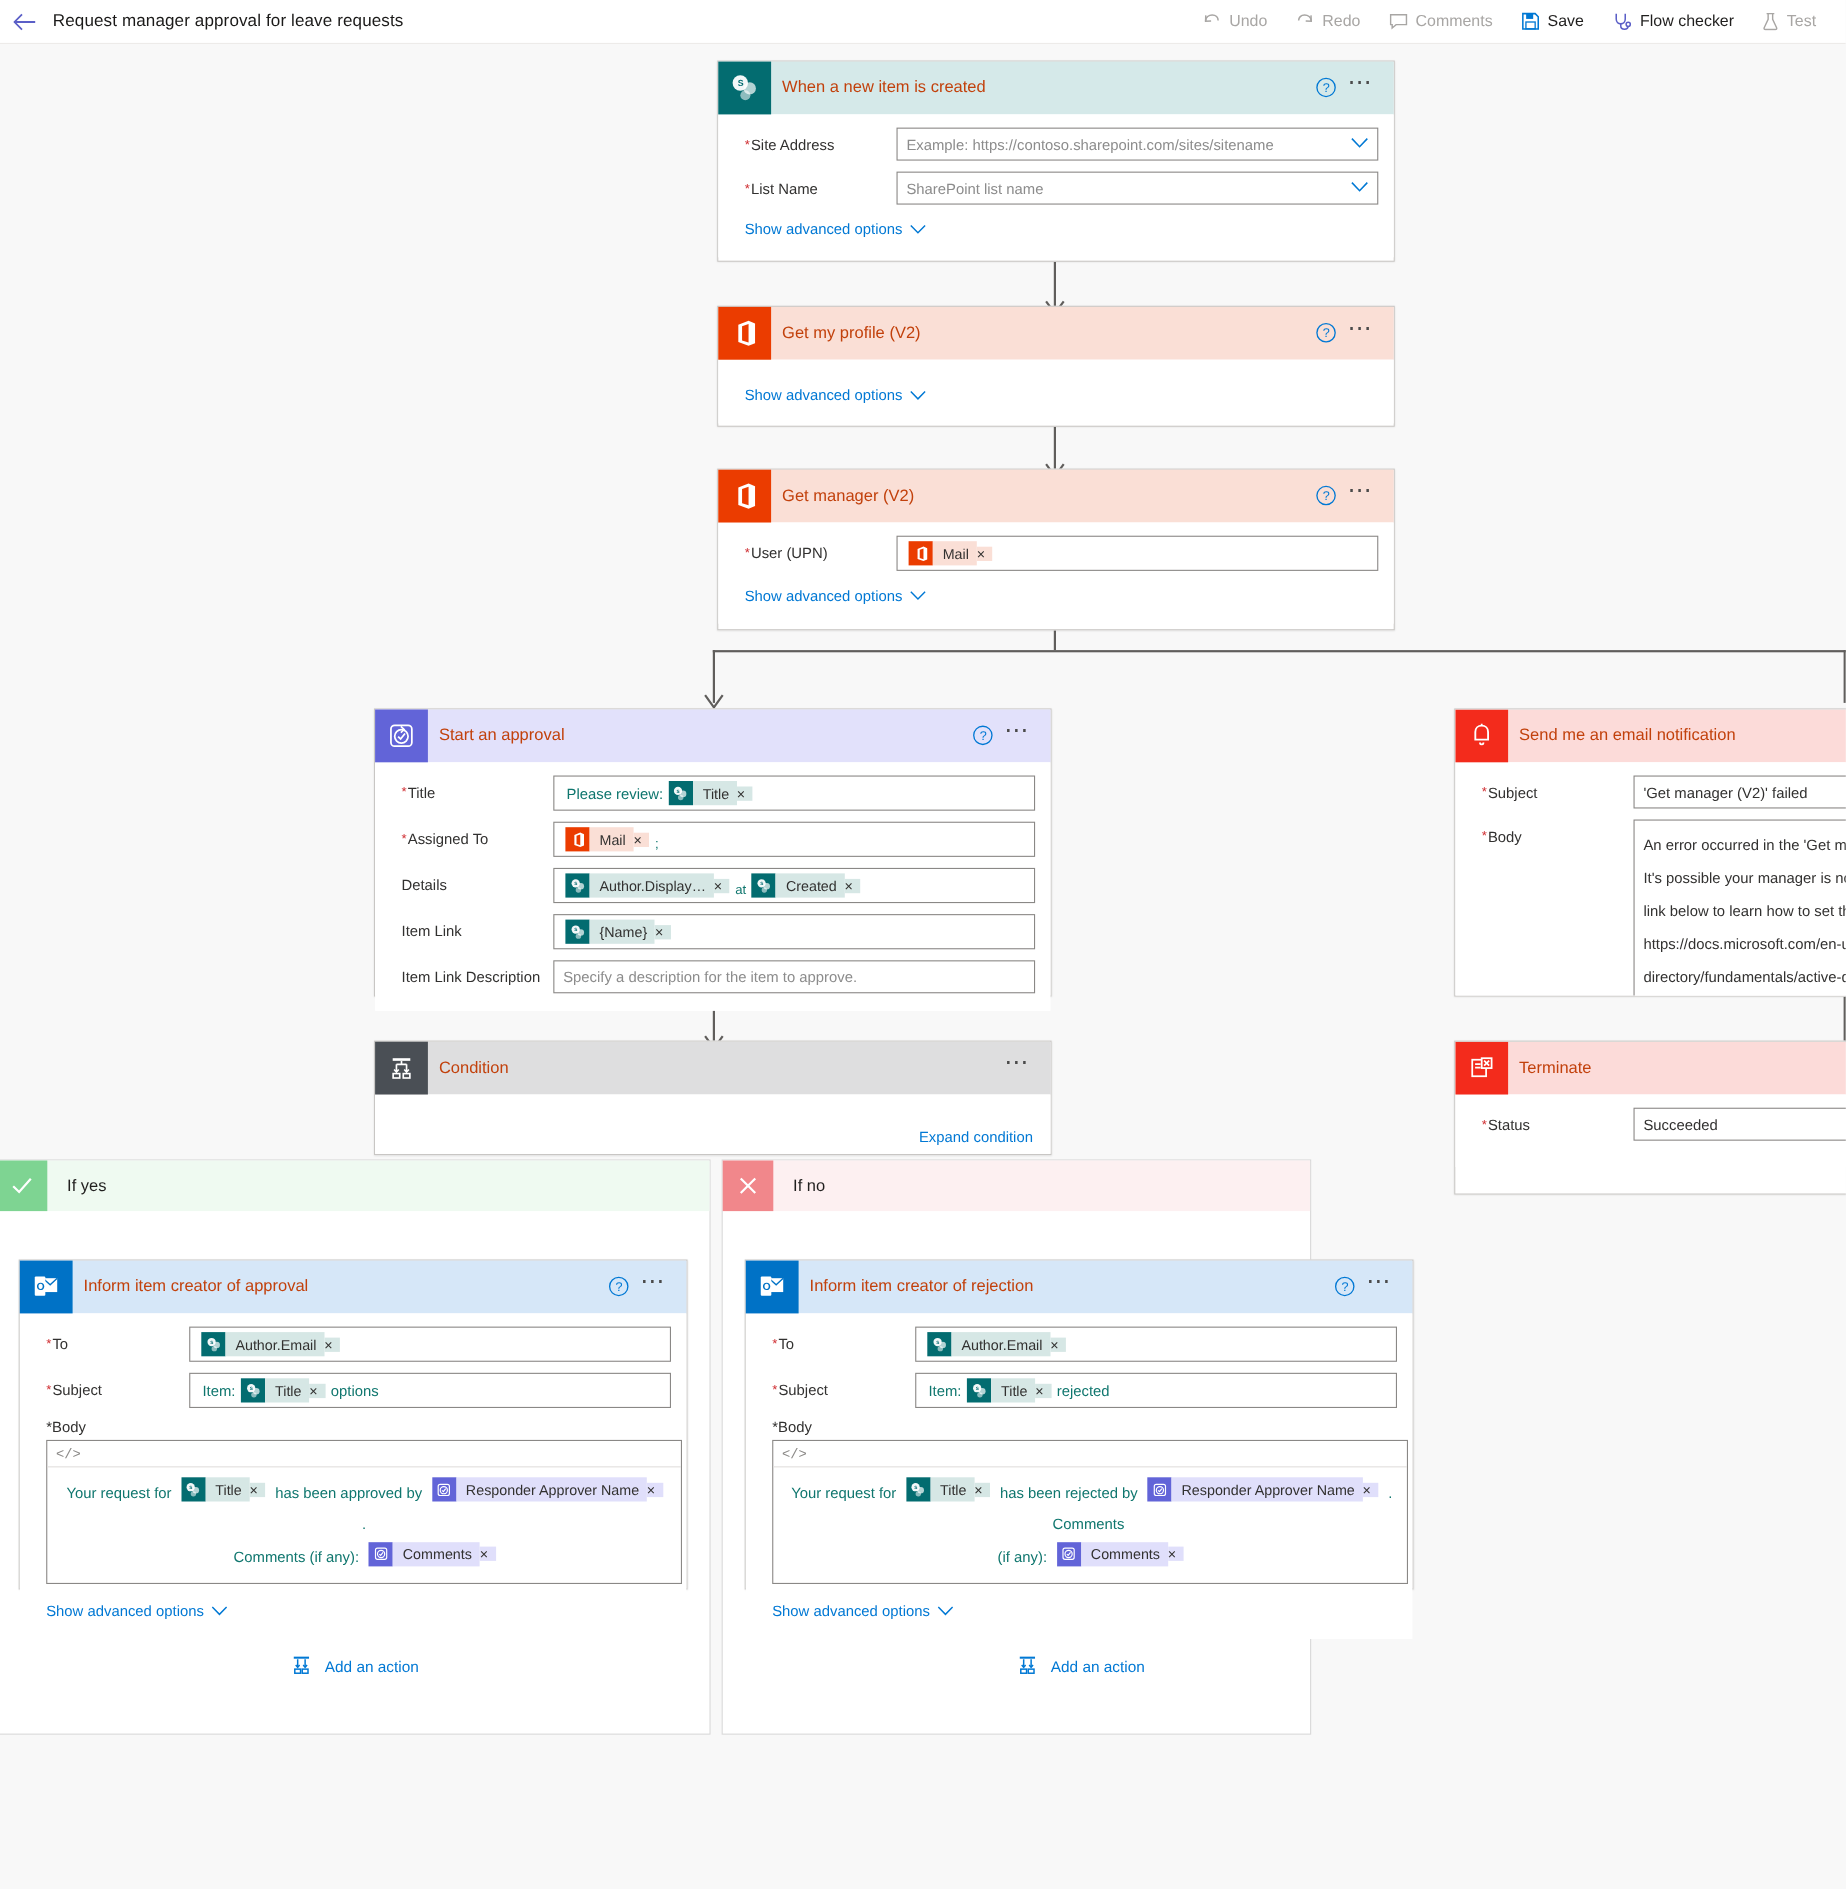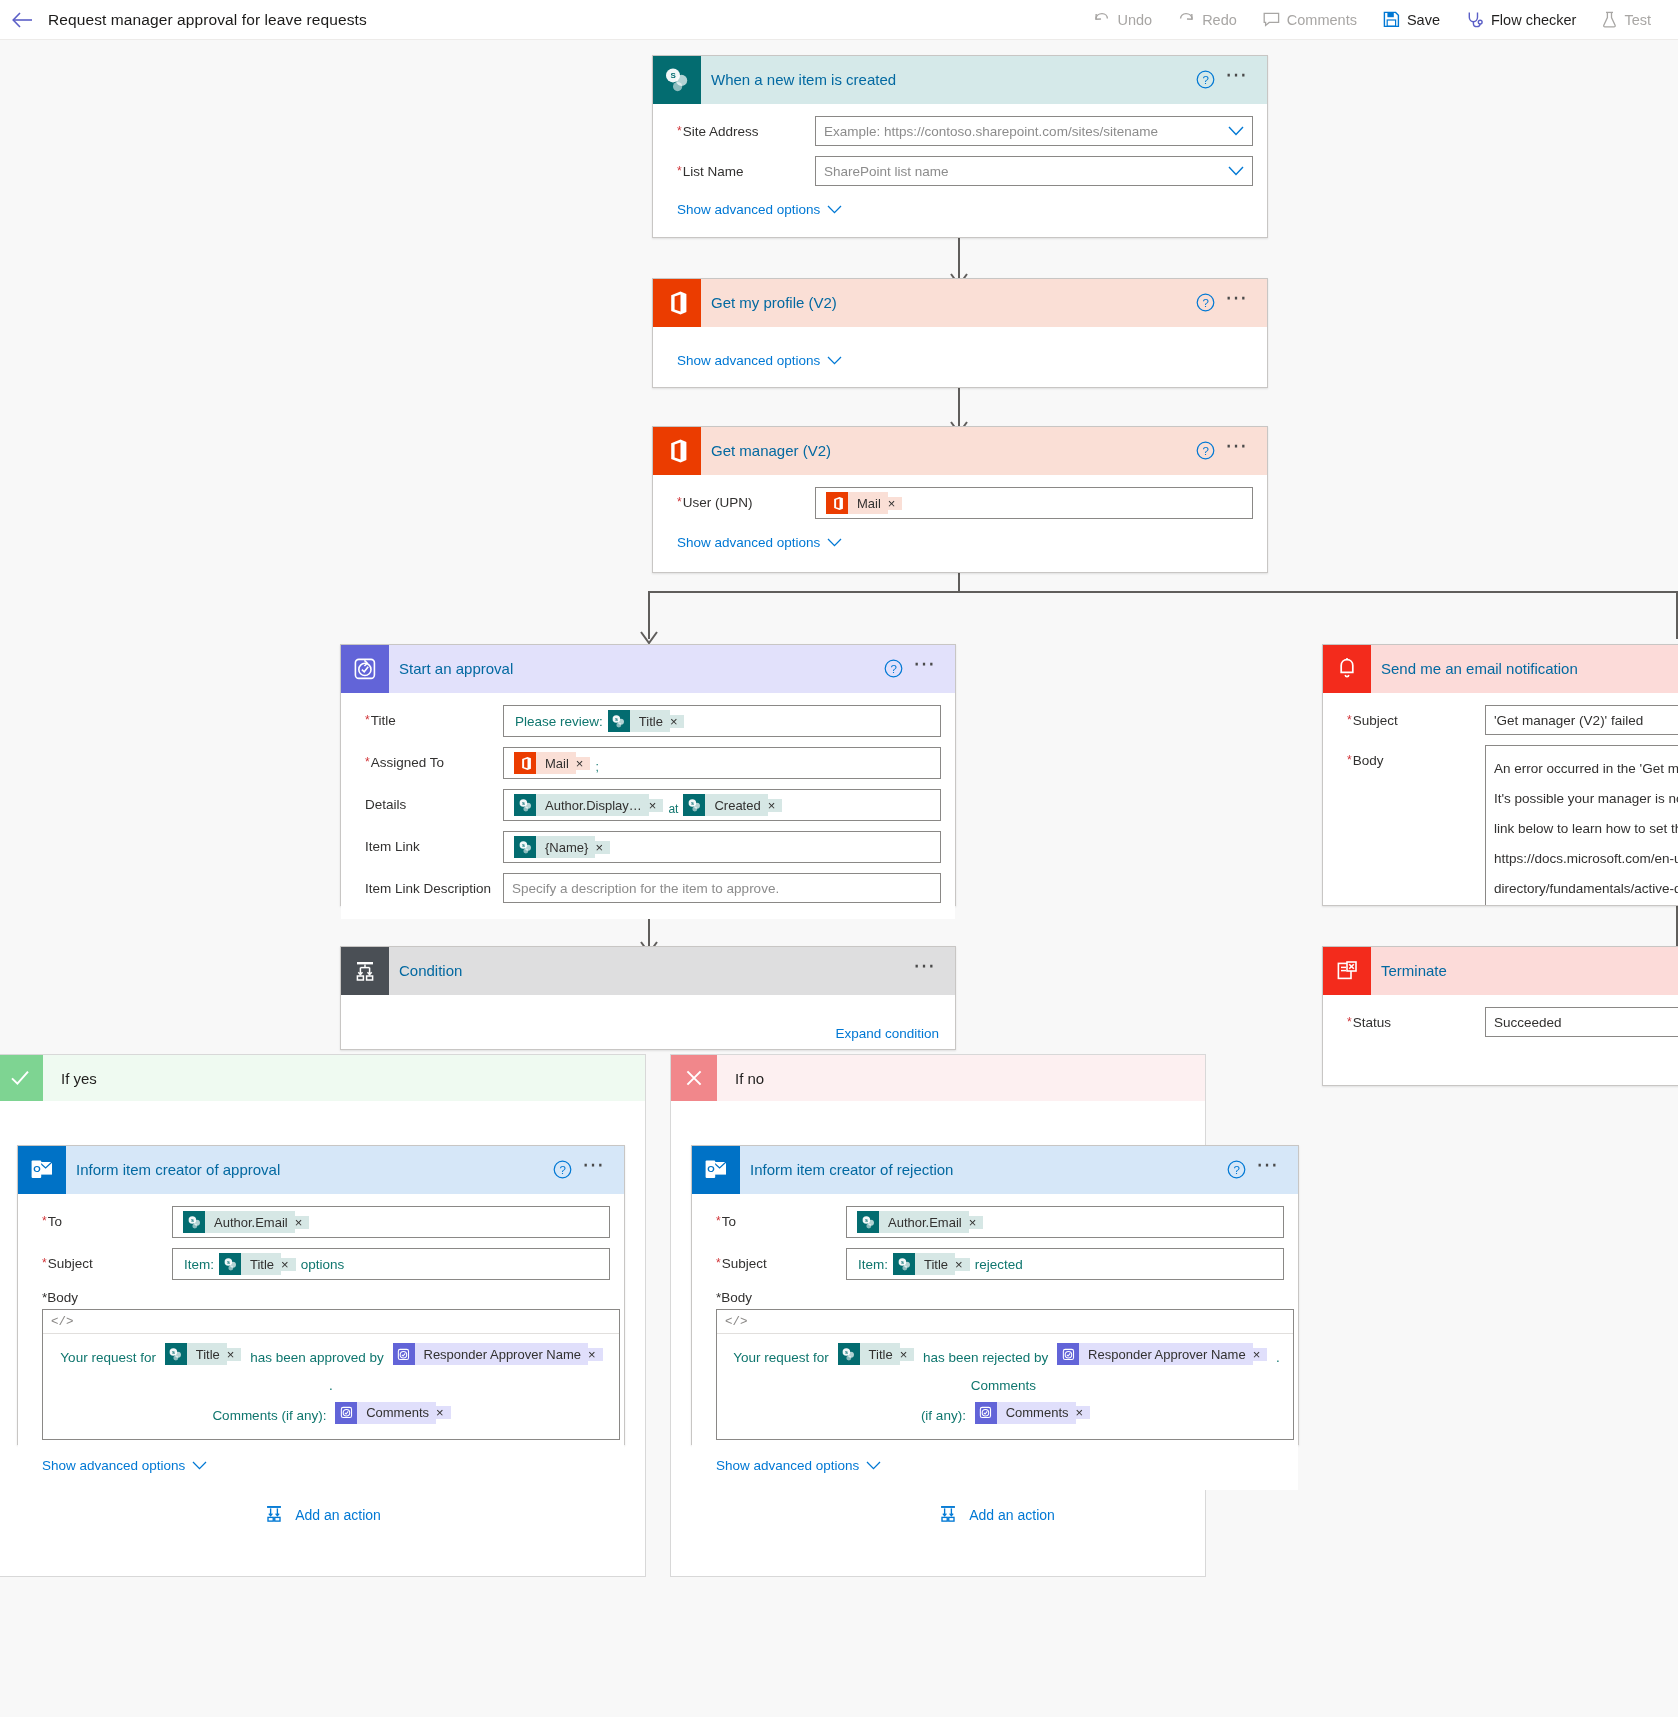--- a/index.html
+++ b/index.html
@@ -44,21 +44,21 @@
     box-shadow: 0 .6px 1.8px rgba(0,0,0,.10);
   }
   .card-head {
     display: flex; align-items: center; height: 48px;
     border-bottom: 1px solid transparent;
   }
   .card-icon {
     width: 48px; height: 48px; flex: 0 0 48px;
     display: flex; align-items: center; justify-content: center;
   }
-  .card-title { font-size: 15px; color: #0369a1; padding-left: 10px; flex: 1 1 auto; }
+  .card-title { font-size: 15px; color: #c2410c; padding-left: 10px; flex: 1 1 auto; }
   .head-actions { display: flex; align-items: center; gap: 6px; padding-right: 14px; }
   .help-ic { cursor: pointer; display:flex; }
   .ellipsis {
     font-size: 22px; line-height: 10px; color: #4a4a4a; letter-spacing: 2px;
     cursor: pointer; padding: 0 4px 9px 4px; font-family:"Liberation Sans",sans-serif;
   }
 
   .card-body { padding: 12px 14px 14px 14px; background: #fff; }
 
   .frow { display: flex; align-items: flex-start; margin-bottom: 10px; }
@@ -764,21 +764,21 @@
             <path d="M6.9 12.6 L9 15 L11.1 12.6" fill="none" stroke="#0078d4" stroke-width="1.6"></path>
             <path d="M14.9 12.6 L17 15 L19.1 12.6" fill="none" stroke="#0078d4" stroke-width="1.6"></path>
             <rect x="5.9" y="17" width="6.2" height="4.4" fill="none" stroke="#0078d4" stroke-width="1.6"></rect>
             <rect x="13.9" y="17" width="6.2" height="4.4" fill="none" stroke="#0078d4" stroke-width="1.6"></rect>
           </svg>
         </span>
         <span>Add an action</span>
       </div>
     </div>
 
-    <div class="branch" style="left:656px; top:1014px; width:536px; height:523px; background:#ffffff;margin-left:14px;">
+    <div class="branch" style="left:656px; top:1014px; width:536px; height:523px; background:#ffffff;">
       <div class="branch-head" style="background:#fdf0f1;">
         <div class="branch-ic" style="background:#f1878b;">
           <svg width="26" height="26" viewBox="0 0 26 26">
             <path d="M6.4 6.4 L19.6 19.6 M19.6 6.4 L6.4 19.6" fill="none" stroke="#ffffff" stroke-width="2"></path>
           </svg>
         </div>
         <div class="branch-label">If no</div>
       </div>
 
       <div class="card" style="left:20px; top:90px; width:608px; height:300px; position:absolute;">

